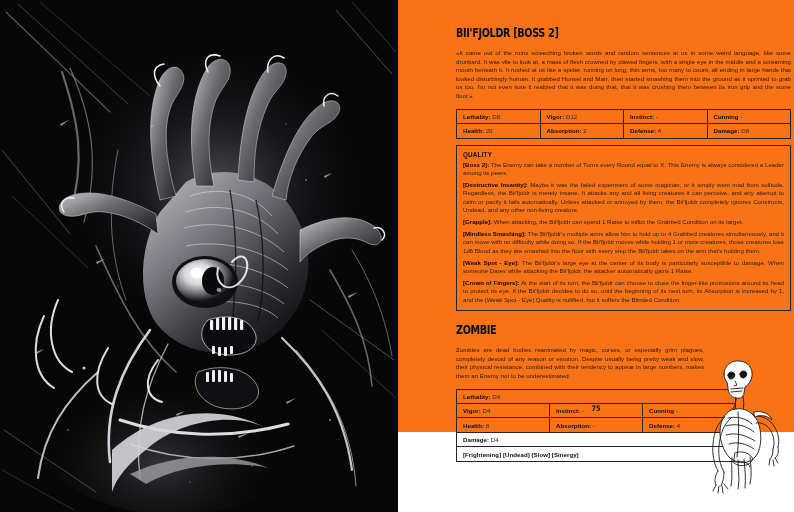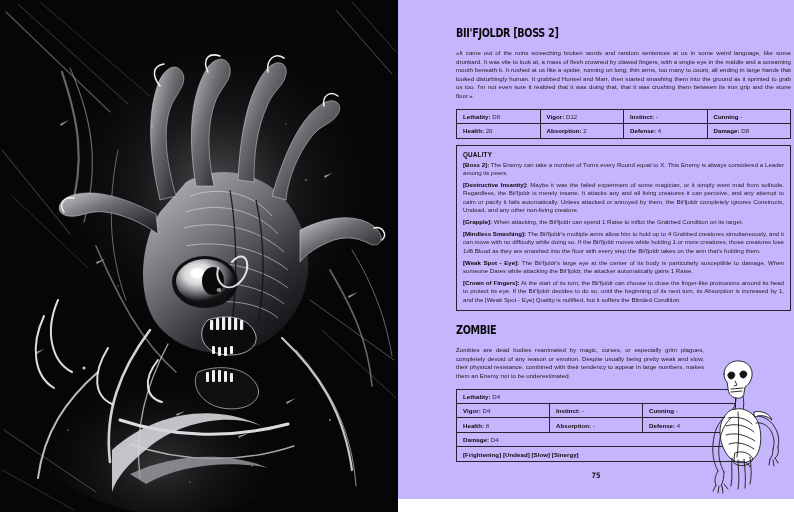--- a/index.html
+++ b/index.html
@@ -35,23 +35,23 @@
   .art-panel svg {
     display: block;
     width: 398px;
     height: 512px;
   }
 
   
   .text-page {
     position: relative;
     width: 396px;
-    height: 499px;
+    height: 432px;
     flex: 0 0 396px;
-    background: #c4b5fd;
+    background: #f97316;
   }
   .content {
     position: absolute;
     left: 58px;
     top: 26px;
     width: 335px;
   }
 
   h1.entry-title {
     font-family: "DejaVu Sans", sans-serif;

